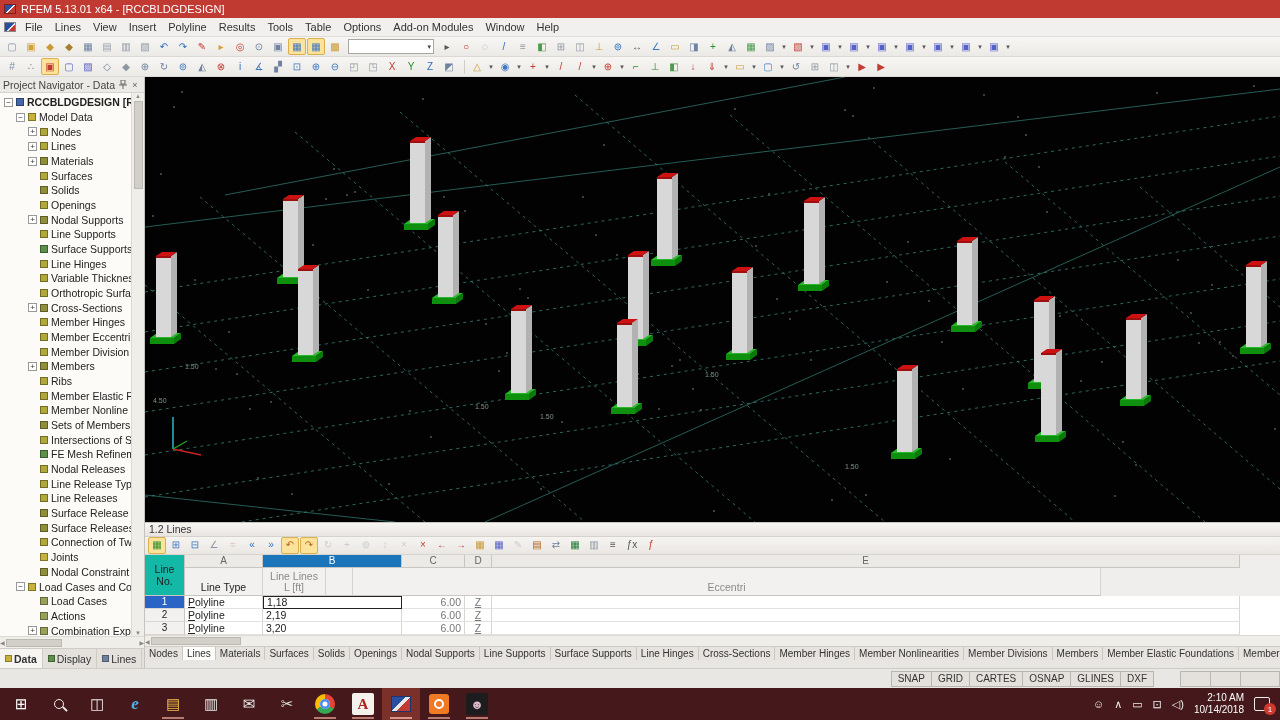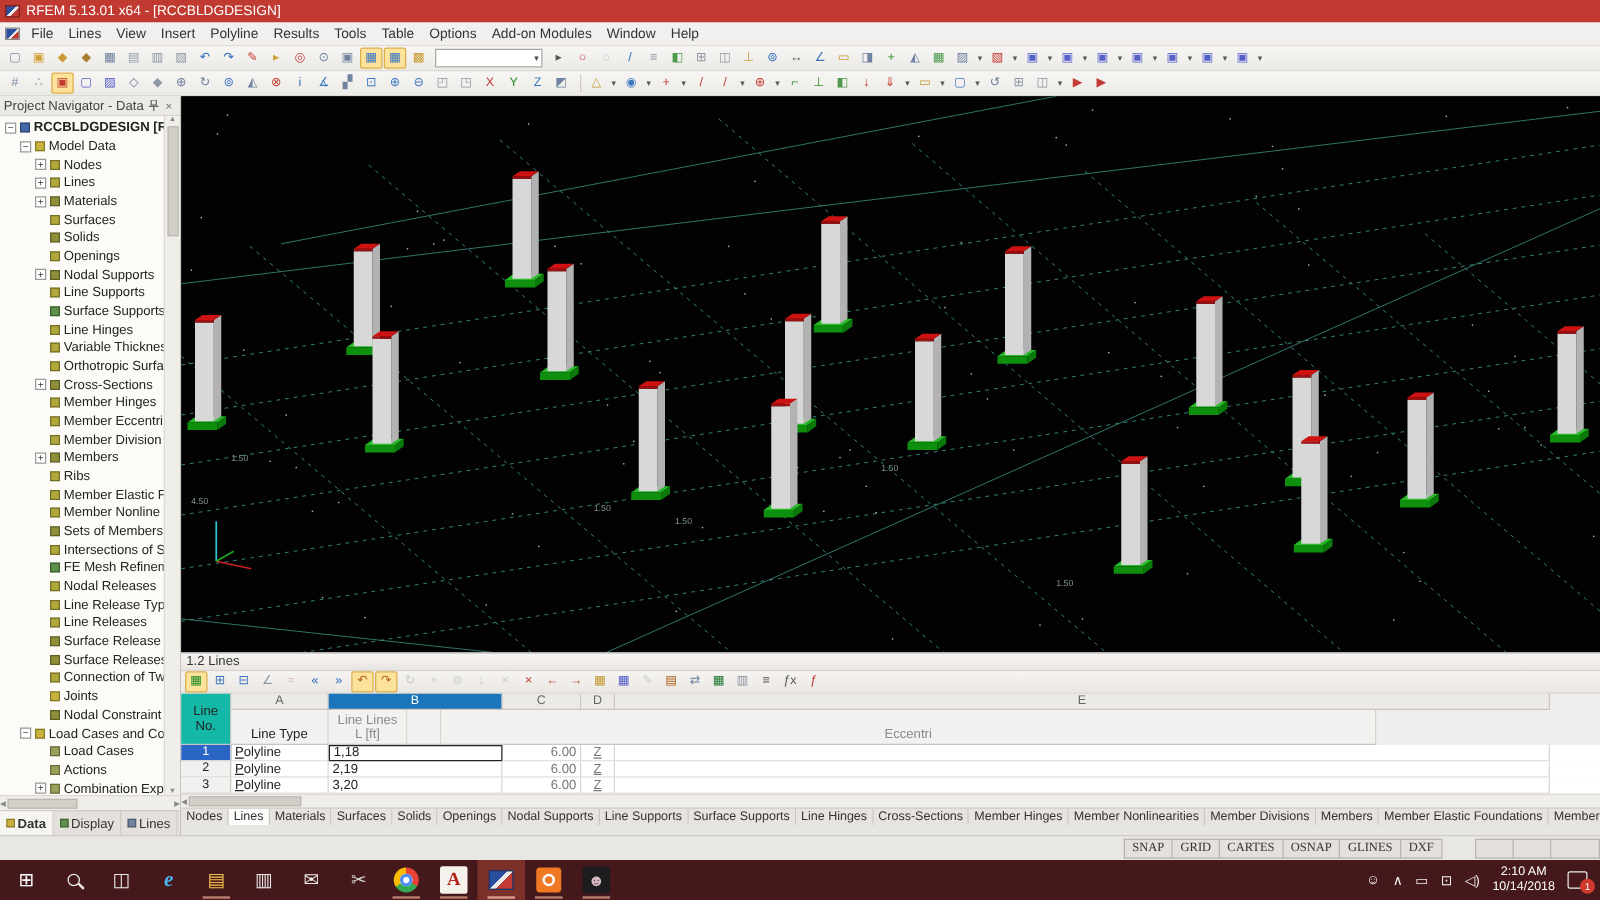--- a/index.html
+++ b/index.html
@@ -81,21 +81,21 @@
   .cell.focus{border:1px solid #222;line-height:11px;}
   .tbl-tabs{height:14px;display:flex;align-items:stretch;background:#e7e4e0;border-top:1px solid #cfccc6;font-size:10px;overflow:hidden;}
   .ttab{display:flex;align-items:center;padding:0 4px;border-right:1px solid #c9c6c2;color:#333;background:#e7e4e0;white-space:nowrap;}
   .ttab.active{background:#fdfdfc;}
   .filler{height:8px;background:#e8e6e3;}
 
   
   .statusbar{height:20px;background:#e9e7e3;border-top:1px solid #cfccc6;display:flex;align-items:center;font-size:10px;color:#333;}
   .st-sp{flex:1;}
   .st-cell{height:16px;display:flex;align-items:center;justify-content:center;padding:0 6px;
-           border:1px solid #b9b6b0;border-right:none;background:#e4e1dd;font-family:Liberation Serif, serif;}
+           border:1px solid #b9b6b0;border-right:none;background:#e4e1dd;}
   .st-cell:last-of-type{border-right:1px solid #b9b6b0;}
   .st-empty{width:26px;}
   .taskbar{height:32px;background:#45191c;display:flex;align-items:center;color:#eee;}
   .task-icons{display:flex;height:100%;}
   .titem{width:38px;height:100%;display:flex;align-items:center;justify-content:center;position:relative;font-size:15px;}
   .titem .u{position:absolute;bottom:1px;left:8px;right:8px;height:2px;background:#b87a6e;}
   .titem.active{background:#7b3029;}
   .titem.active .u{background:#d8968a;}
   .tile{width:22px;height:22px;border-radius:2px;display:flex;align-items:center;justify-content:center;}
   .acad{background:#f5f2ee;color:#b3231b;font-weight:bold;font-family:"Liberation Serif",serif;font-size:15px;}
@@ -103,21 +103,21 @@
   .chrome{width:20px;height:20px;border-radius:50%;background:conic-gradient(#ea4335 0 33%,#34a853 33% 66%,#fbbc05 66% 100%);position:relative;}
   .chrome::after{content:"";position:absolute;inset:5px;border-radius:50%;background:#fff;box-shadow:inset 0 0 0 2.5px #4b8bf4;}
   .picpick{width:20px;height:20px;border-radius:3px;background:#f07a23;position:relative;}
   .picpick::after{content:"";position:absolute;inset:5px;border-radius:50%;border:2.5px solid #fff;}
   .rfemtile{width:20px;height:16px;background:linear-gradient(135deg,#2b4fa0 0 42%,#e8e8e8 42% 58%,#c23b32 58%);border:1px solid #1c356e;}
   .darktile{background:#1d1d1f;color:#d9b8c4;font-size:13px;width:22px;height:22px;border-radius:2px;display:flex;align-items:center;justify-content:center;}
   .search-ic{width:10px;height:10px;border:1.8px solid #eee;border-radius:50%;position:relative;}
   .search-ic::after{content:"";position:absolute;width:6px;height:1.8px;background:#eee;transform:rotate(45deg);right:-5px;bottom:-2px;}
   .tray{margin-left:auto;display:flex;align-items:center;gap:10px;padding-right:10px;height:100%;}
   .trico{font-size:11px;color:#eee;}
-  .clock{text-align:center;font-size:10px;line-height:12px;color:#fff;}
+  .clock{text-align:right;font-size:10px;line-height:12px;color:#fff;}
   .notif{position:relative;width:16px;height:14px;border:1.5px solid #eee;border-radius:2px;}
   .badge{position:absolute;right:-7px;bottom:-5px;width:12px;height:12px;border-radius:50%;background:#d03a2e;color:#fff;
          font-size:8px;display:flex;align-items:center;justify-content:center;}
 </style>
 </head>
 <body>
 
 <div class="titlebar">
   <span class="appicon"></span>
   <span>RFEM 5.13.01 x64 - [RCCBLDGDESIGN]</span>

